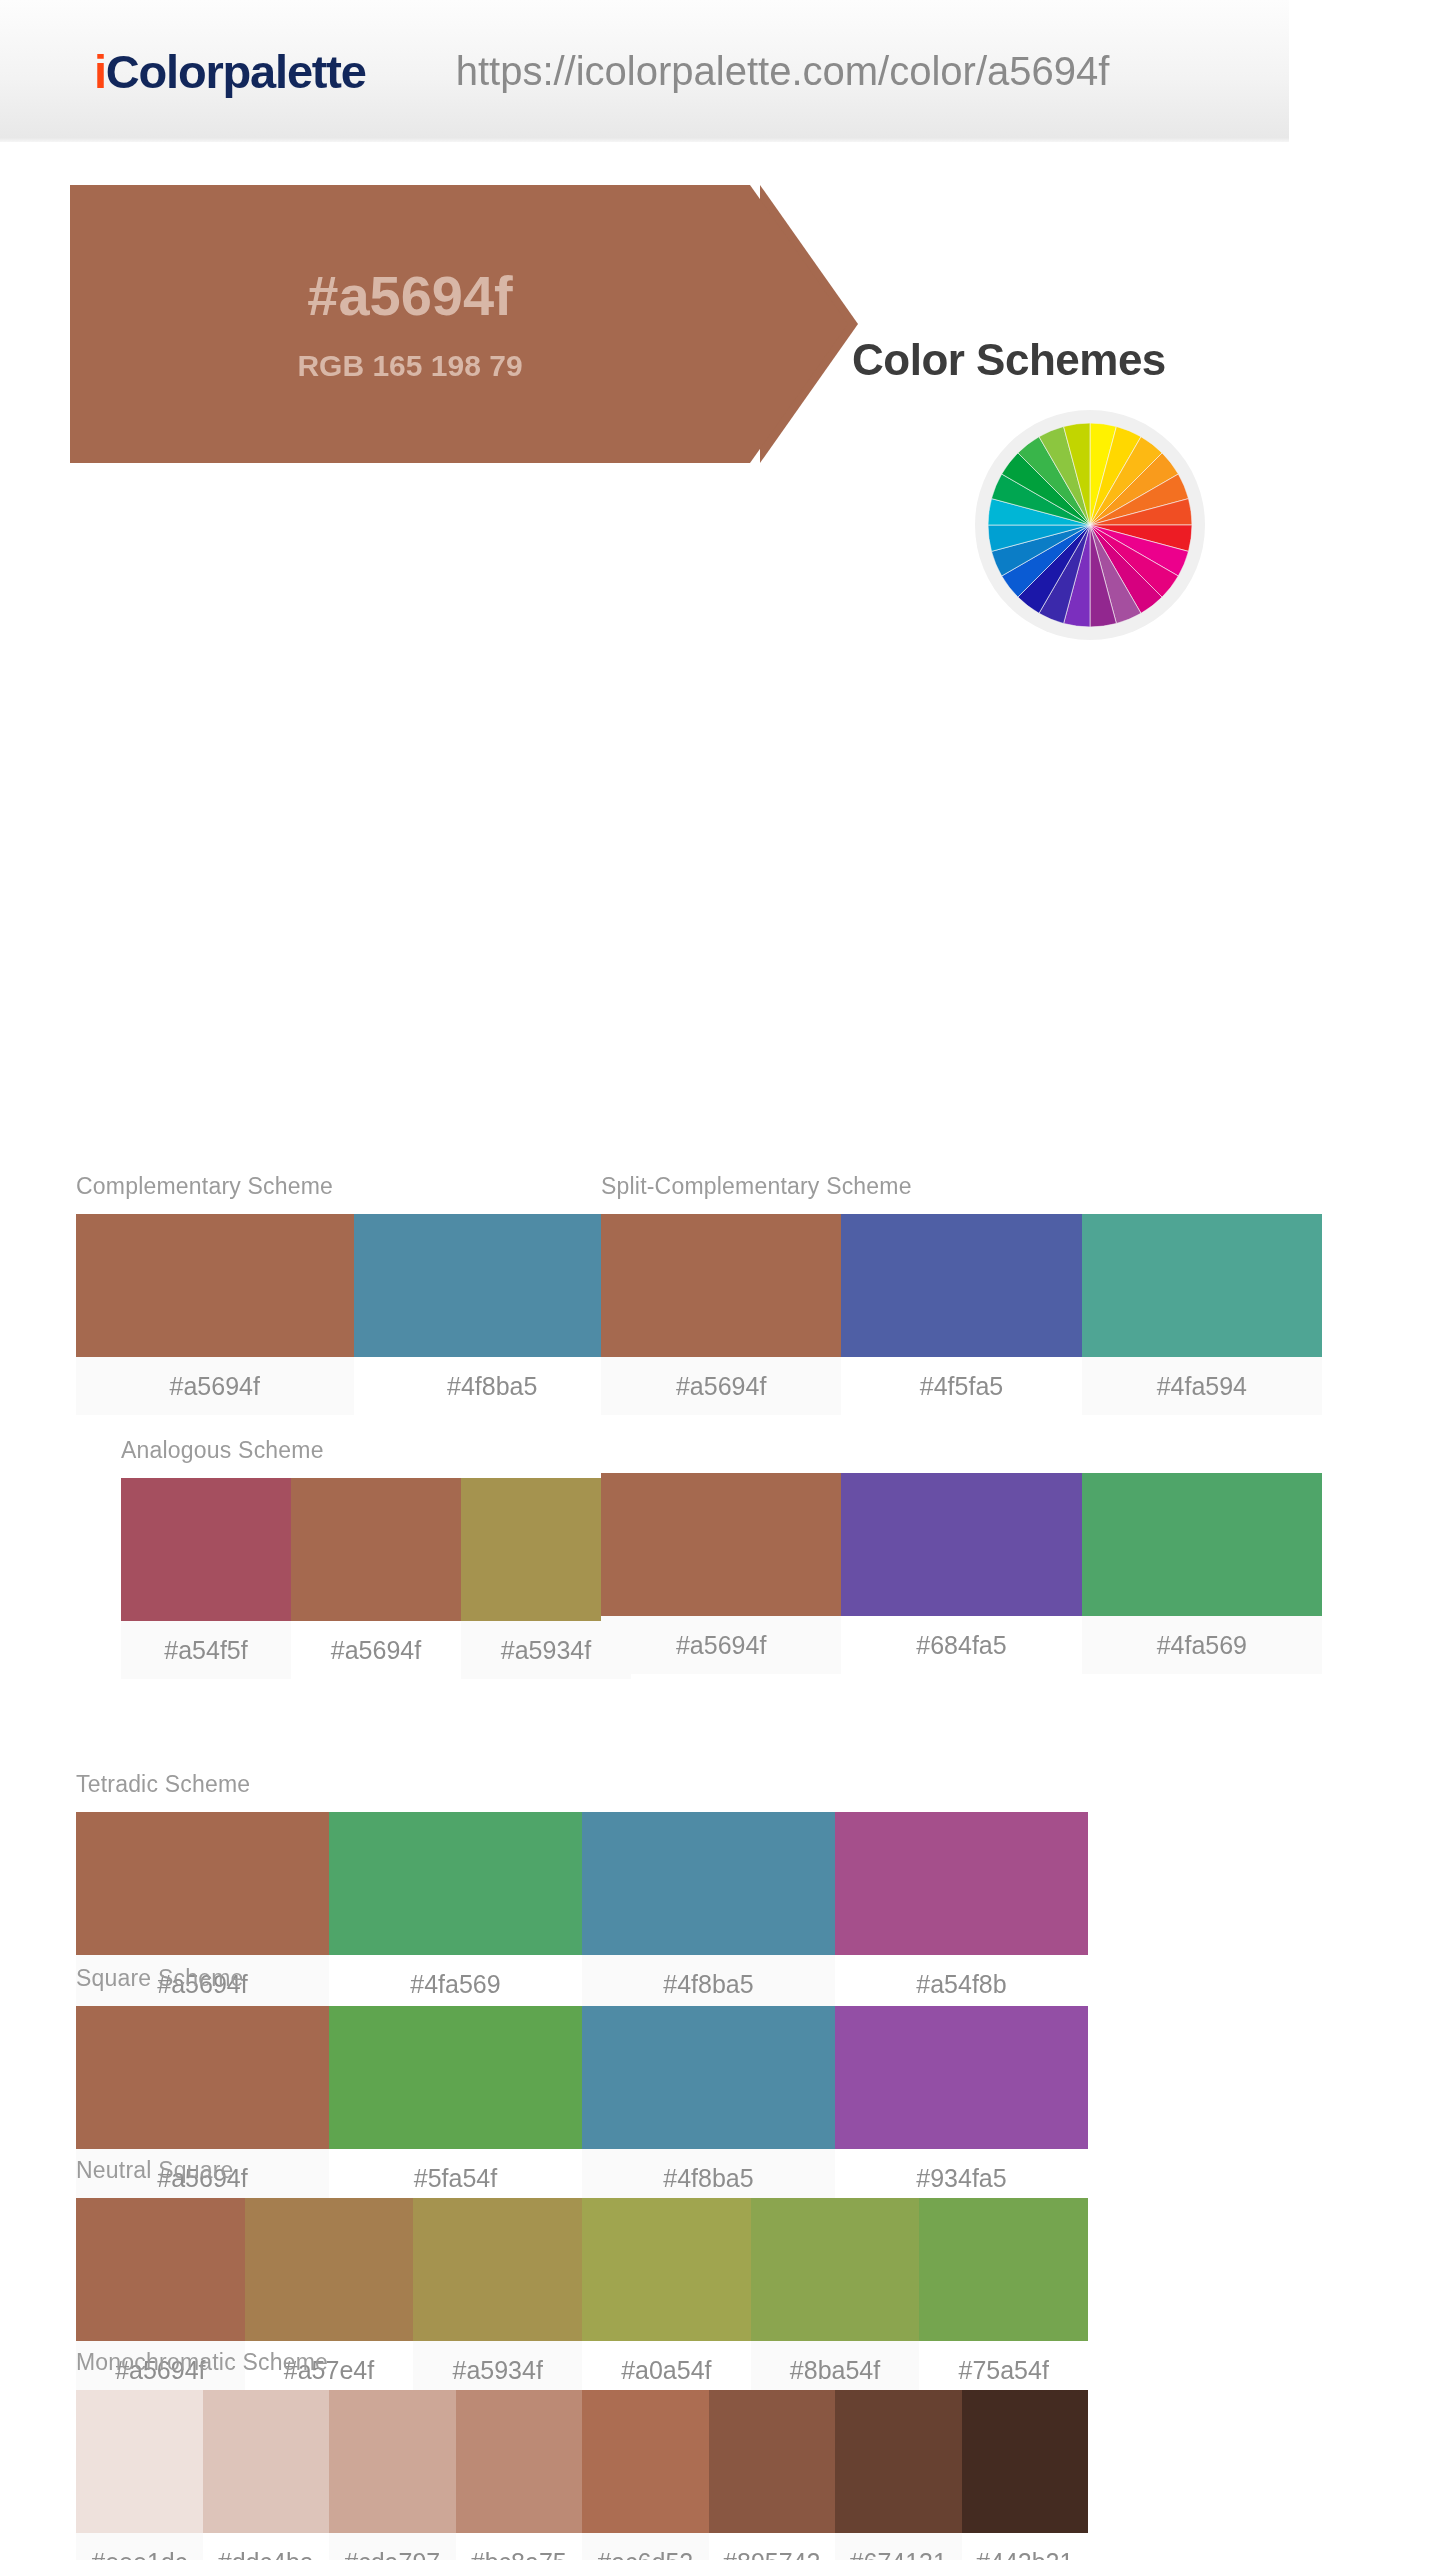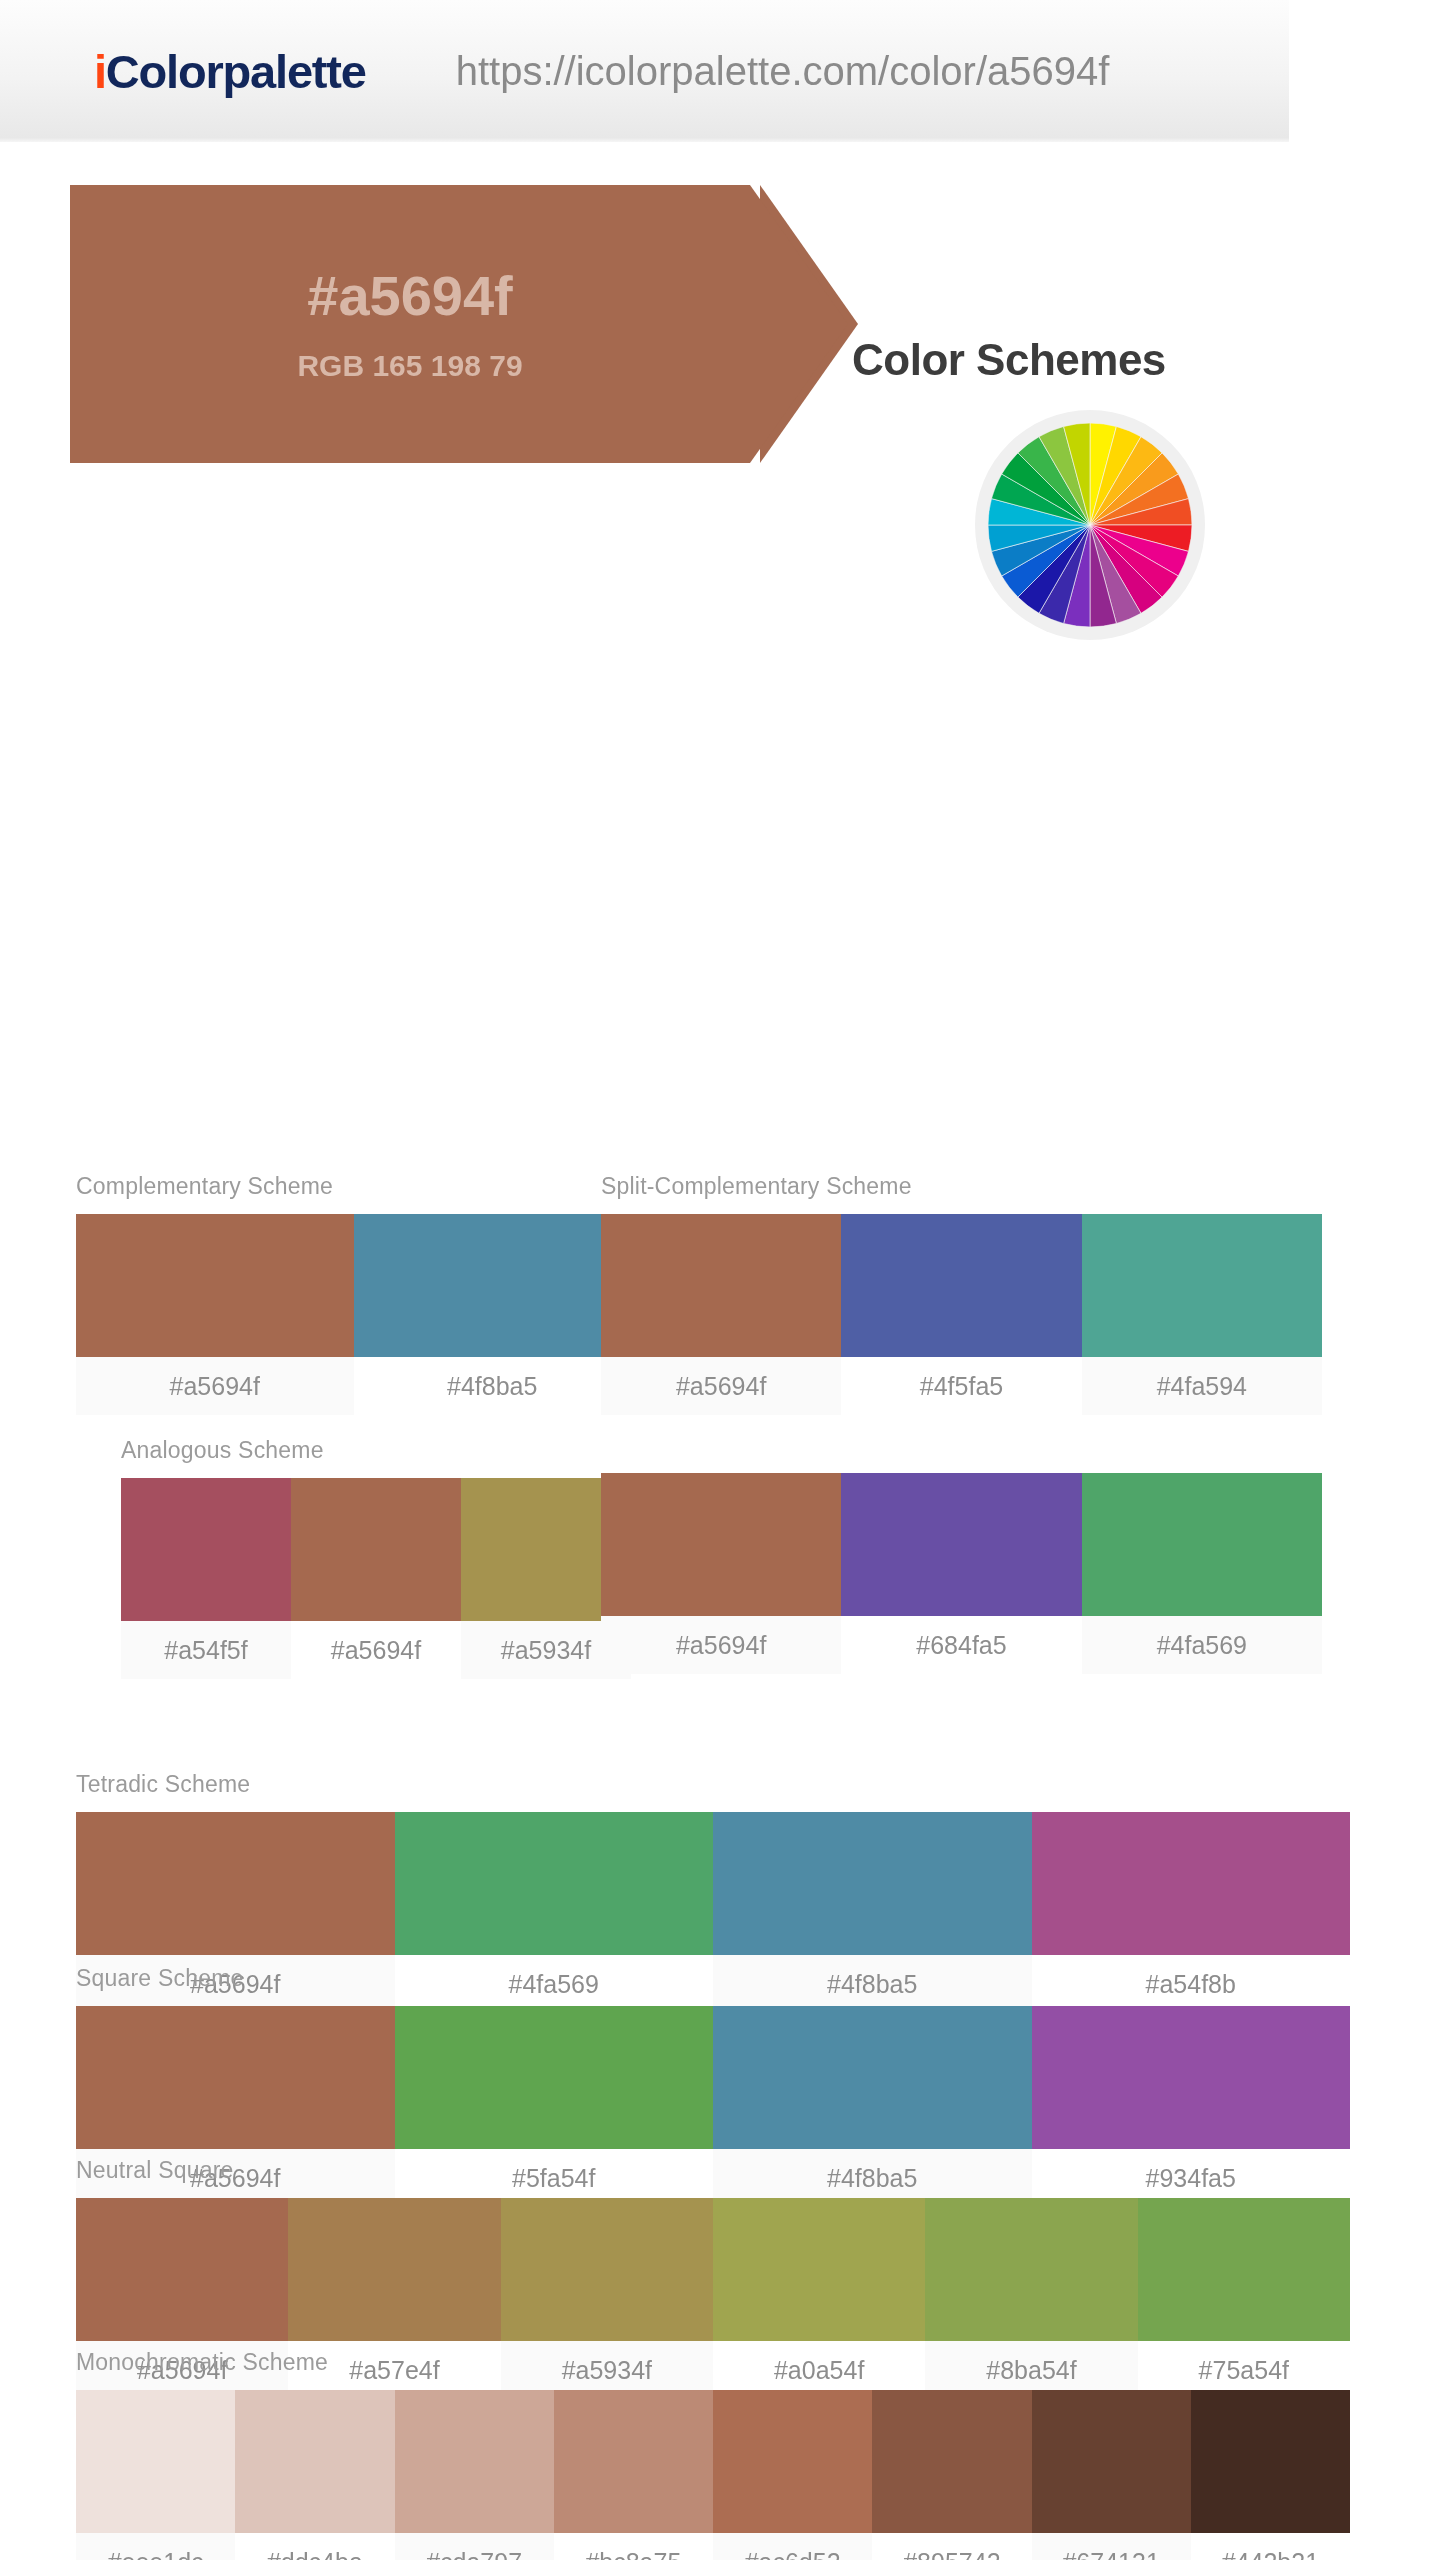--- a/index.html
+++ b/index.html
@@ -124,21 +124,21 @@
   
   .content {
     position: relative;
     width: 1440px;
     padding: 0;
   }
   .row {
     position: absolute;
     left: 76px;
   }
-  .row.full   { width: 1274px; }
+  .row.full   { width: 1012px; }
   .row.half-l { width: 555px; left: 76px; }
   .row.half-r { width: 721px; left: 601px; }
 
   .scheme-title {
     font-size: 23px;
     font-weight: 300;
     color: #9b9b9b;
     white-space: nowrap;
     margin-bottom: 14px;
     letter-spacing: 0.2px;

